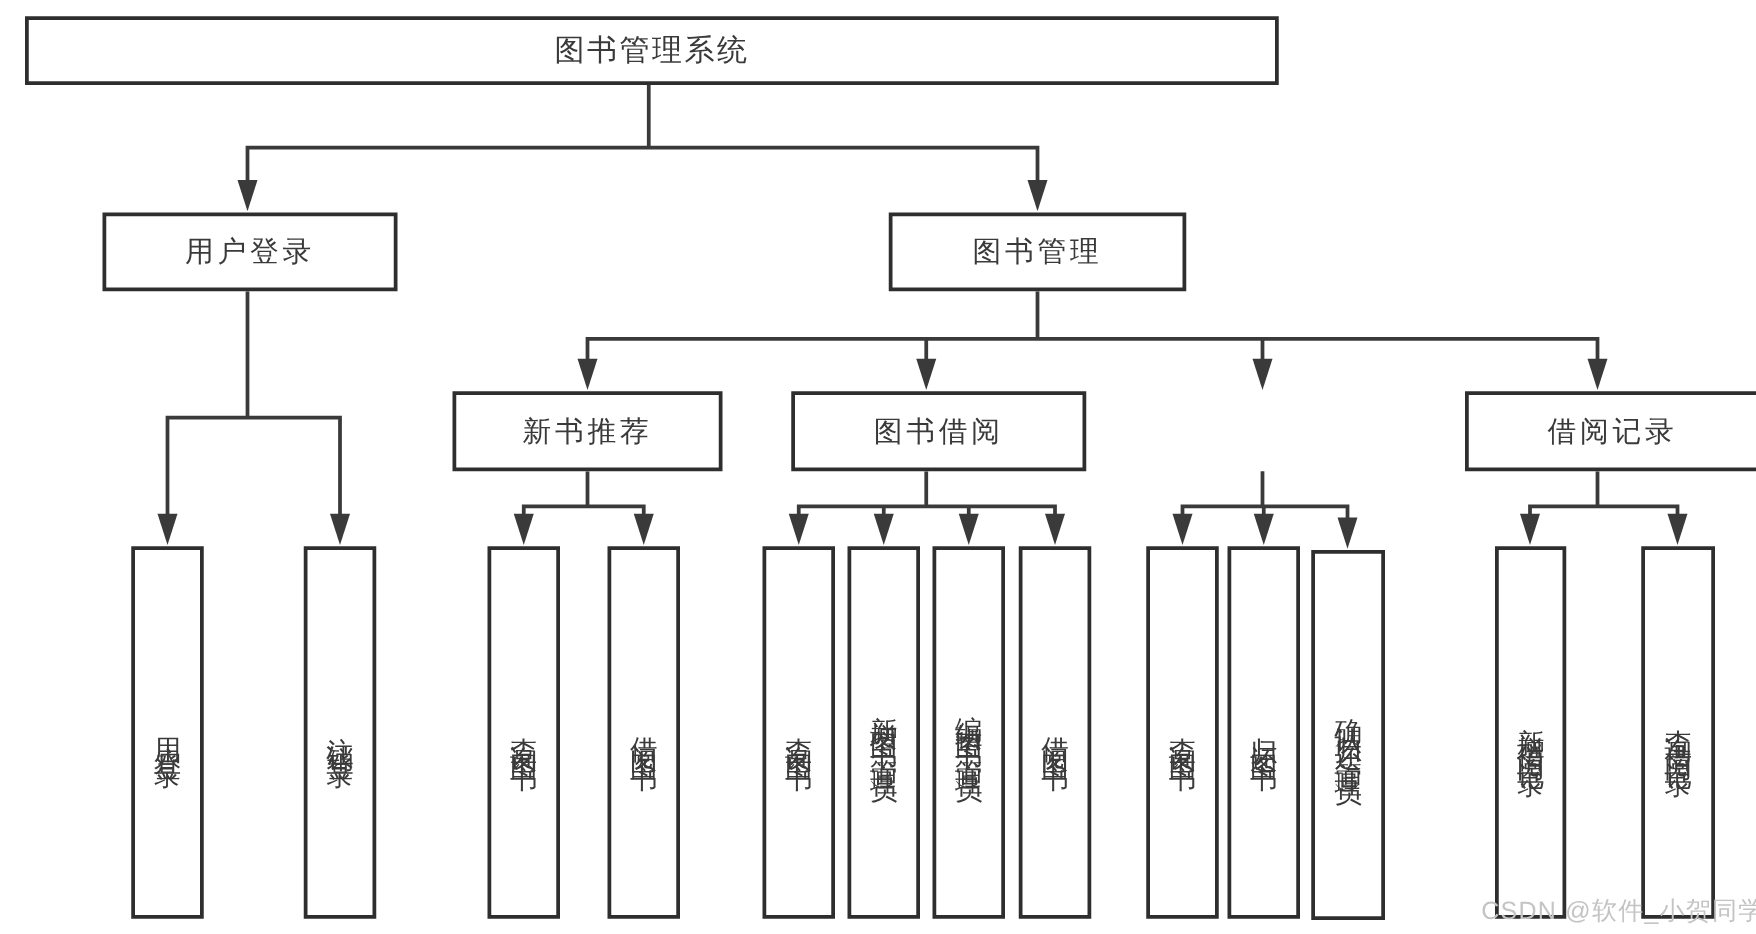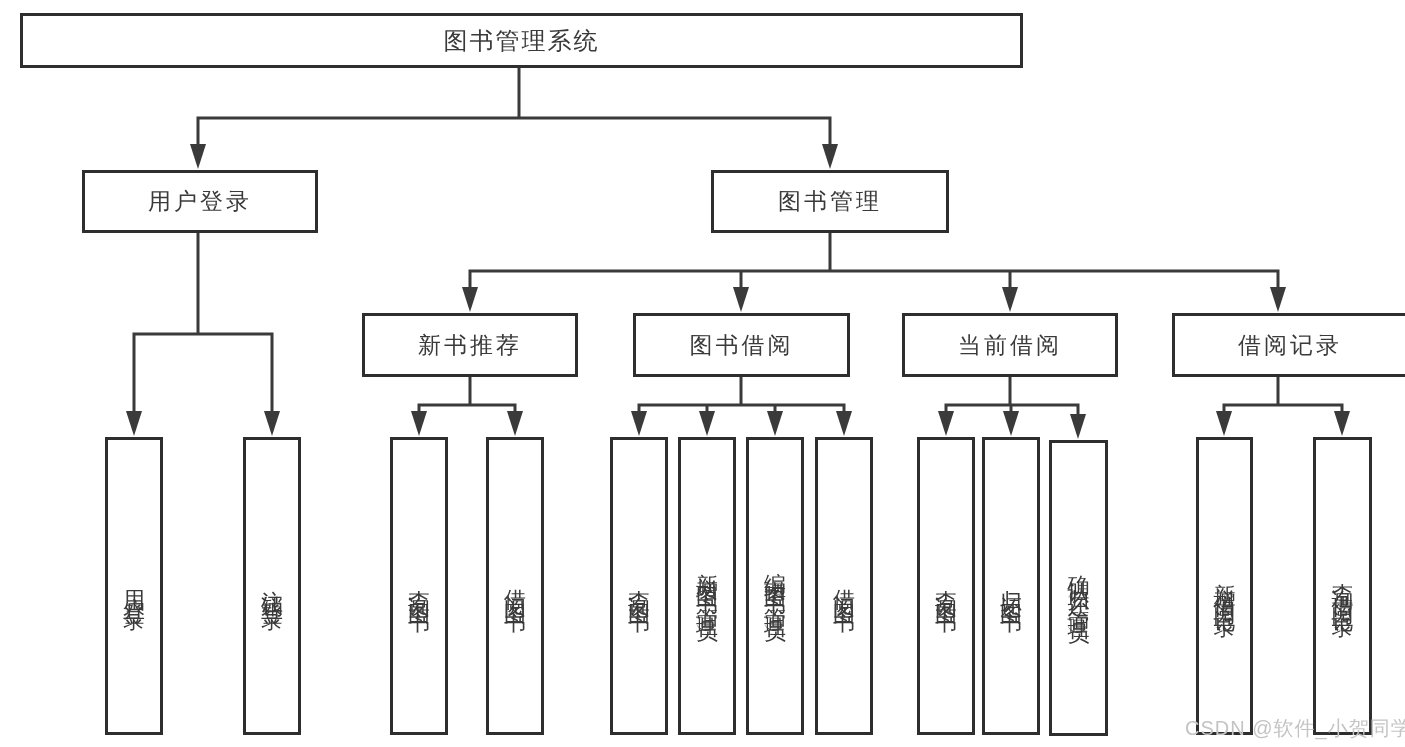--- a/index.html
+++ b/index.html
@@ -116,25 +116,22 @@
   <div class="node h" style="left:82px; top:170px; width:236px; height:63px;">
     <span class="label">用户登录</span>
   </div>
   <div class="node h" style="left:711px; top:170px; width:238px; height:63px;">
     <span class="label">图书管理</span>
   </div>
 
   <div class="node h" style="left:362px; top:313px; width:216px; height:64px;">
     <span class="label">新书推荐</span>
   </div>
-  <div class="node h" style="left:633px; top:313px; width:217px; height:64px;">
+  <div class="node h" style="left:633px; top:313px; width:236px; height:64px;">
     <span class="label">图书借阅</span>
-  </div>
-  <div class="node h" style="left:902px; top:313px; width:216px; height:64px;">
-    <span class="label">当前借阅</span>
   </div>
   <div class="node h" style="left:1172px; top:313px; width:236px; height:64px;">
     <span class="label">借阅记录</span>
   </div>
 
   <div class="node v" style="left:105px; top:437px; width:58px; height:298px;">
     <span class="label">用户登录</span>
   </div>
   <div class="node v" style="left:243px; top:437px; width:58px; height:298px;">
     <span class="label">注销登录</span>

